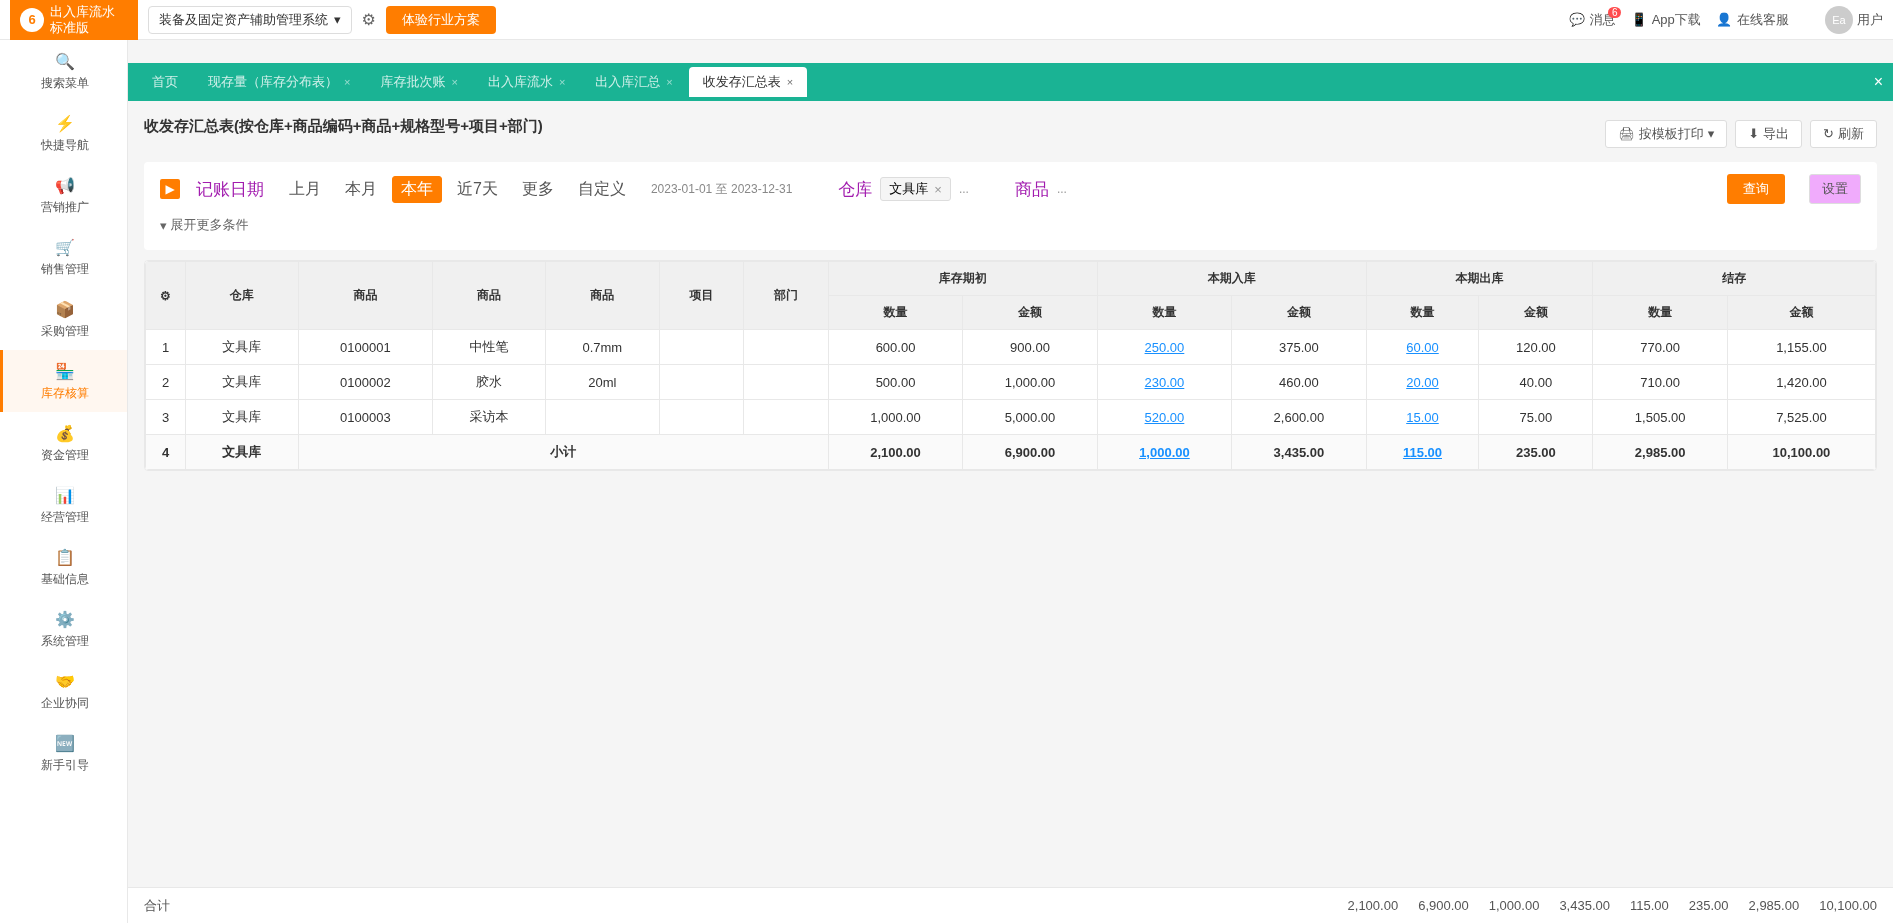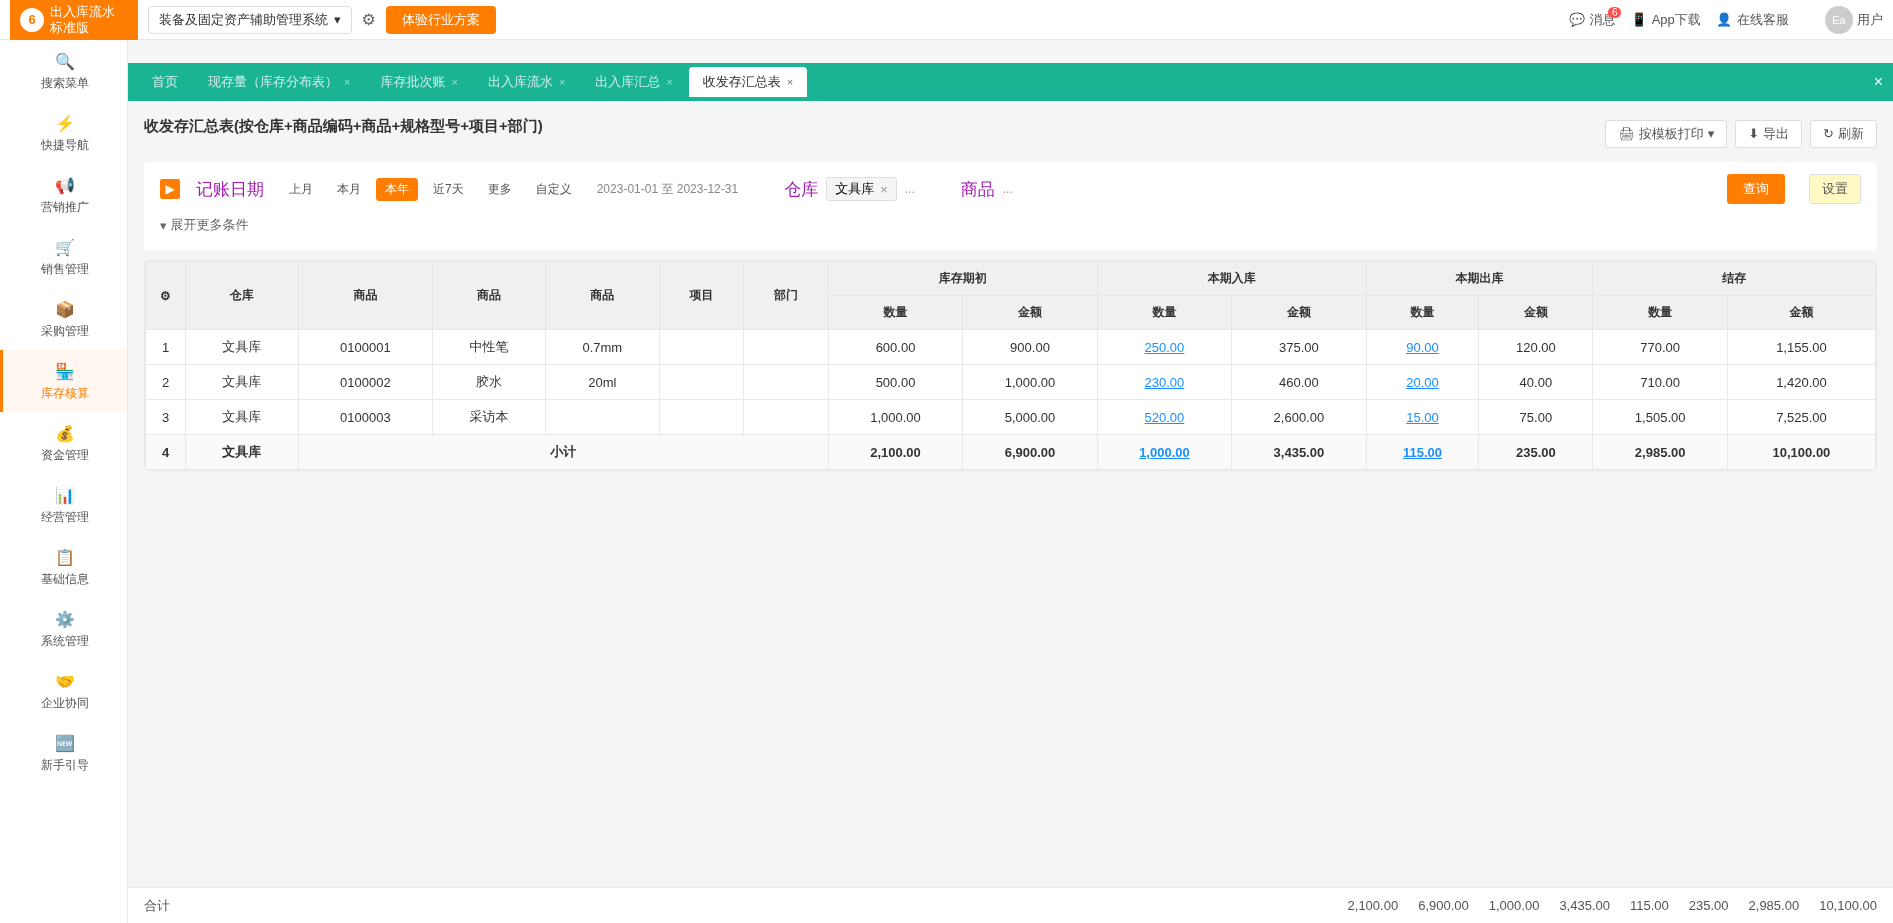--- a/index.html
+++ b/index.html
@@ -42,29 +42,29 @@
     .page-content { flex: 1; overflow-y: auto; padding: 16px; background: #f5f5f5; }
     .page-title { font-size: 15px; font-weight: bold; color: #333; margin-bottom: 14px; }
 
     
     .filter-panel { background: #fff; border-radius: 4px; padding: 12px 16px; margin-bottom: 10px; display: flex; flex-direction: column; gap: 8px; }
     .filter-row { display: flex; align-items: center; gap: 16px; }
     .filter-expand { color: #ff7d00; background: #ff7d00; width: 20px; height: 20px; border-radius: 2px; display: flex; align-items: center; justify-content: center; cursor: pointer; }
     .filter-expand span { color: #fff; font-size: 12px; }
     .filter-label { color: #a21caf; font-size: 17px; white-space: nowrap; }
     .date-shortcuts { display: flex; align-items: center; gap: 6px; }
-    .date-btn { padding: 2px 8px; border-radius: 3px; cursor: pointer; font-size: 12px; color: #555; border: 1px solid transparent; }
+    .date-btn { padding: 2px 8px; border-radius: 3px; cursor: pointer; font-size: 16px; color: #555; border: 1px solid transparent; }
     .date-btn.active { background: #ff7d00; color: #fff; border-color: #ff7d00; }
     .date-range { font-size: 12px; color: #888; }
     .filter-tag { display: flex; align-items: center; gap: 4px; background: #f5f5f5; border: 1px solid #ddd; border-radius: 3px; padding: 2px 8px; font-size: 12px; }
     .filter-tag-close { cursor: pointer; color: #999; margin-left: 2px; }
     .filter-more { color: #999; font-size: 12px; cursor: pointer; }
     .filter-actions { margin-left: auto; display: flex; gap: 24px; }
     .btn-query { background: #ff7d00; color: #fff; border: none; border-radius: 3px; padding: 5px 16px; cursor: pointer; font-size: 13px; }
-    .btn-setting { background: #fef9c3; color: #555; border: 1px solid #ddd; border-radius: 3px; padding: 5px 12px; cursor: pointer; font-size: 13px; }
+    .btn-setting { background: #f0abfc; color: #555; border: 1px solid #ddd; border-radius: 3px; padding: 5px 12px; cursor: pointer; font-size: 13px; }
     .btn-expand-more { display: flex; align-items: center; gap: 4px; color: #666; font-size: 12px; cursor: pointer; padding: 4px 0; }
     .toolbar-btn { display: flex; align-items: center; gap: 4px; background: #fff; border: 1px solid #ddd; border-radius: 3px; padding: 4px 12px; cursor: pointer; font-size: 12px; color: #555; }
 
     
     .data-table { width: 100%; border-collapse: collapse; background: #fff; border-radius: 4px; overflow: hidden; font-size: 13px; }
     .data-table th { background: #f0f0f0; padding: 8px 10px; text-align: center; font-weight: 600; color: #333; border: 1px solid #e8e8e8; white-space: nowrap; font-size: 12px; }
     .data-table td { padding: 8px 10px; text-align: center; border: 1px solid #e8e8e8; color: #333; white-space: nowrap; }
     .data-table .subtotal-row td { font-weight: bold; background: #fafafa; }
     .link-text { color: #1890ff; text-decoration: underline; cursor: pointer; }
     .gear-cell { text-align: center; padding: 6px; cursor: pointer; color: #888; }
@@ -291,21 +291,21 @@
               <td>文具库</td>
               <td>0100001</td>
               <td>中性笔</td>
               <td>0.7mm</td>
               <td></td>
               <td></td>
               <td>600.00</td>
               <td>900.00</td>
               <td><span class="link-text">250.00</span></td>
               <td>375.00</td>
-              <td><span class="link-text">90.00</span></td>
+              <td><span class="link-text">60.00</span></td>
               <td>120.00</td>
               <td>770.00</td>
               <td>1,155.00</td>
             </tr>
 
             <tr>
               <td>2</td>
               <td>文具库</td>
               <td>0100002</td>
               <td>胶水</td>

